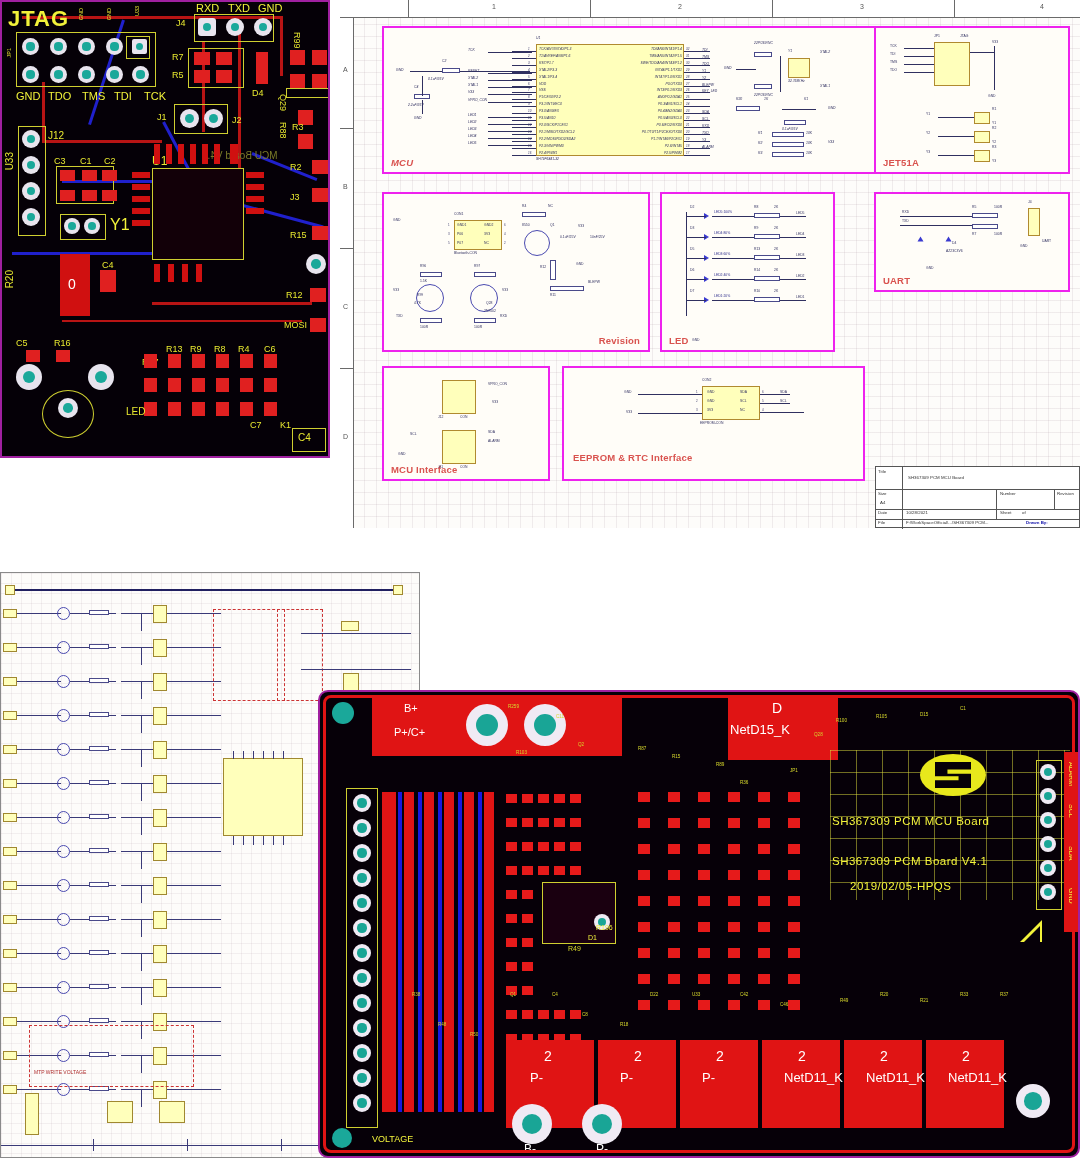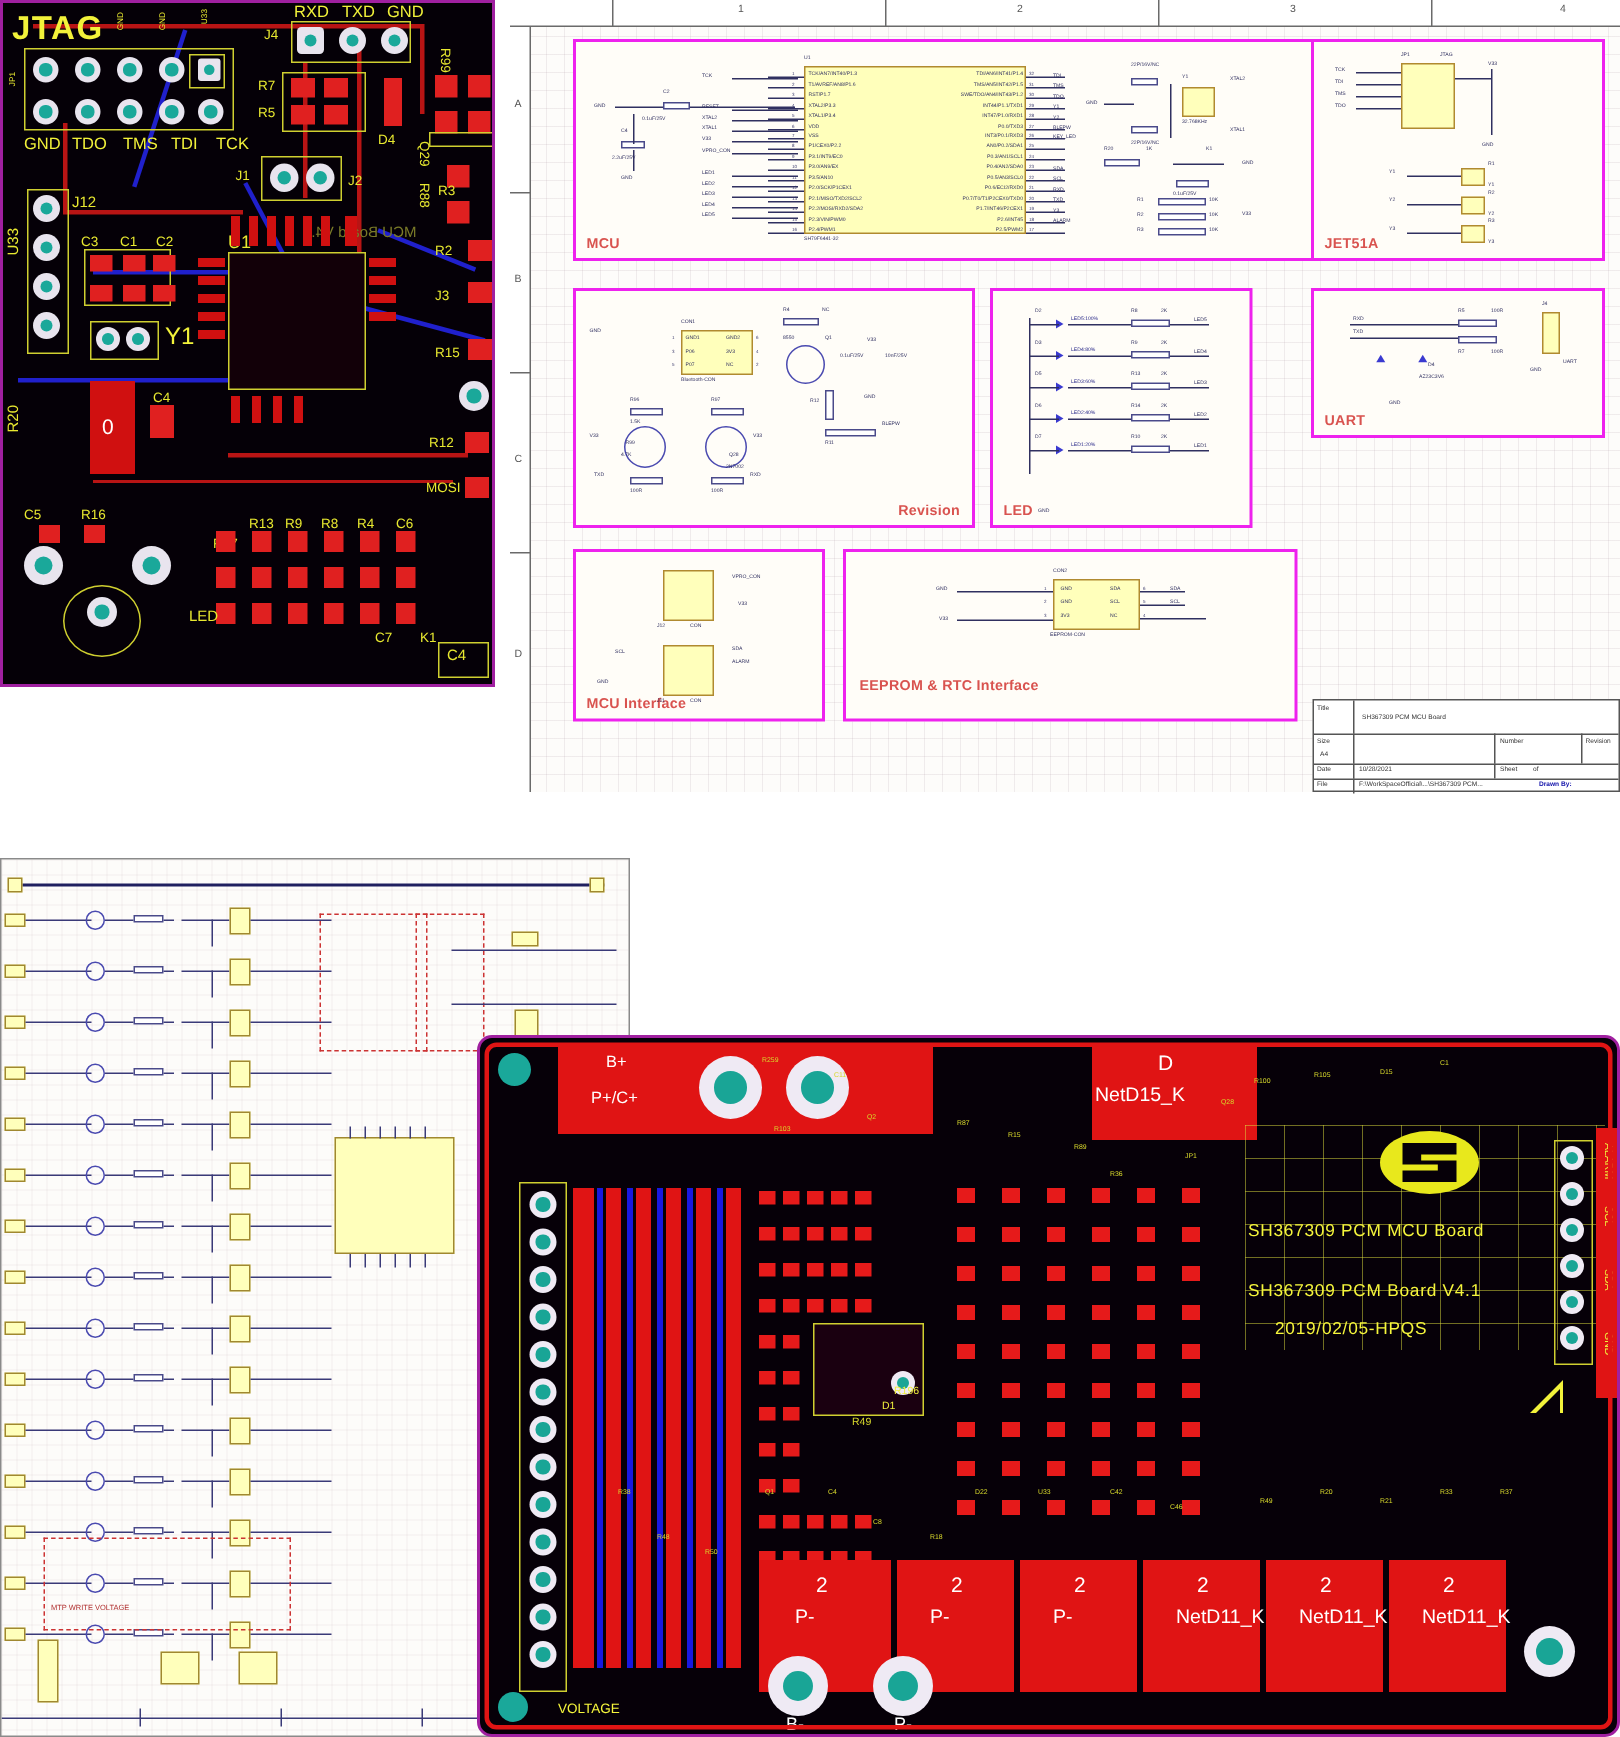--- a/index.html
+++ b/index.html
@@ -187,21 +187,21 @@
     <div class="sheet-border-left">
       <div class="ltick" style="top:110px"></div>
       <div class="ltick" style="top:230px"></div>
       <div class="ltick" style="top:350px"></div>
       <div class="llab" style="top:48px">A</div>
       <div class="llab" style="top:165px">B</div>
       <div class="llab" style="top:285px">C</div>
       <div class="llab" style="top:415px">D</div>
     </div>
 
-    <div class="blk" style="left:42px; top:26px; width:544px; height:148px;">
+    <div class="blk" style="left:42px; top:26px; width:544px; height:148px;font-style:italic;">
       <div class="blk-title" style="left:7px; bottom:4px;">MCU</div>
 
       <div class="ic" style="left:152px; top:16px; width:148px; height:112px;"></div>
       <div class="ic-lbl" style="left:152px; top:9px;">U1</div>
       <div class="ic-lbl" style="left:152px; top:130px;">SH79F6441-32</div>
 
       <div id="mcu-left-pins">
           <div class="ic-lbl" style="left:155px; top:20px;">TCK/AN7/INT40/P1.3</div>
           <div class="pinnum" style="left:144px; top:19px;">1</div>
           <div class="wire wh" style="left:128px; top:23px; width:24px;"></div>

